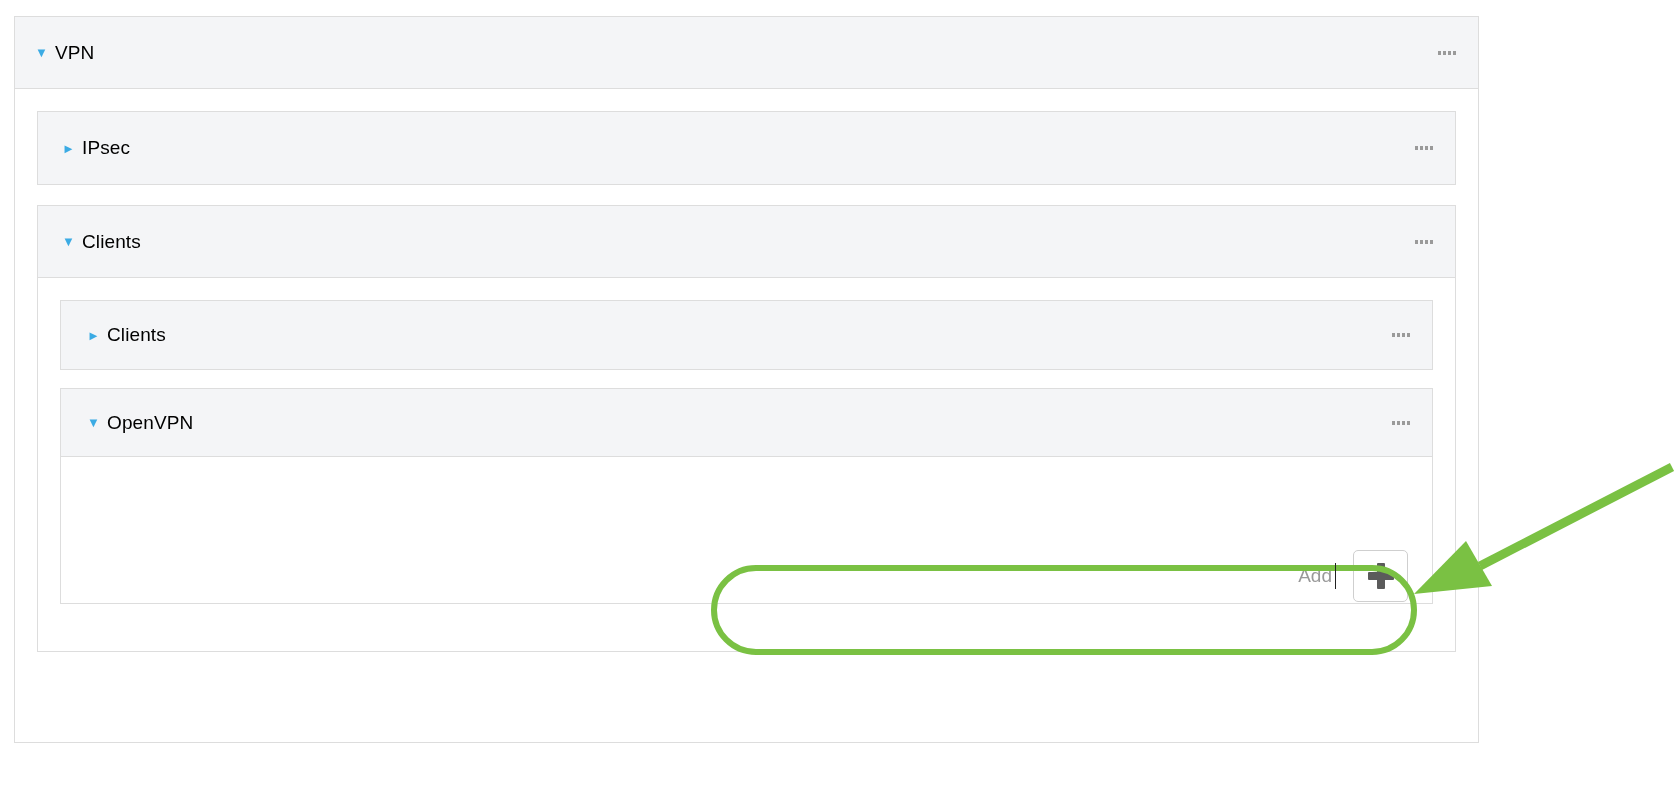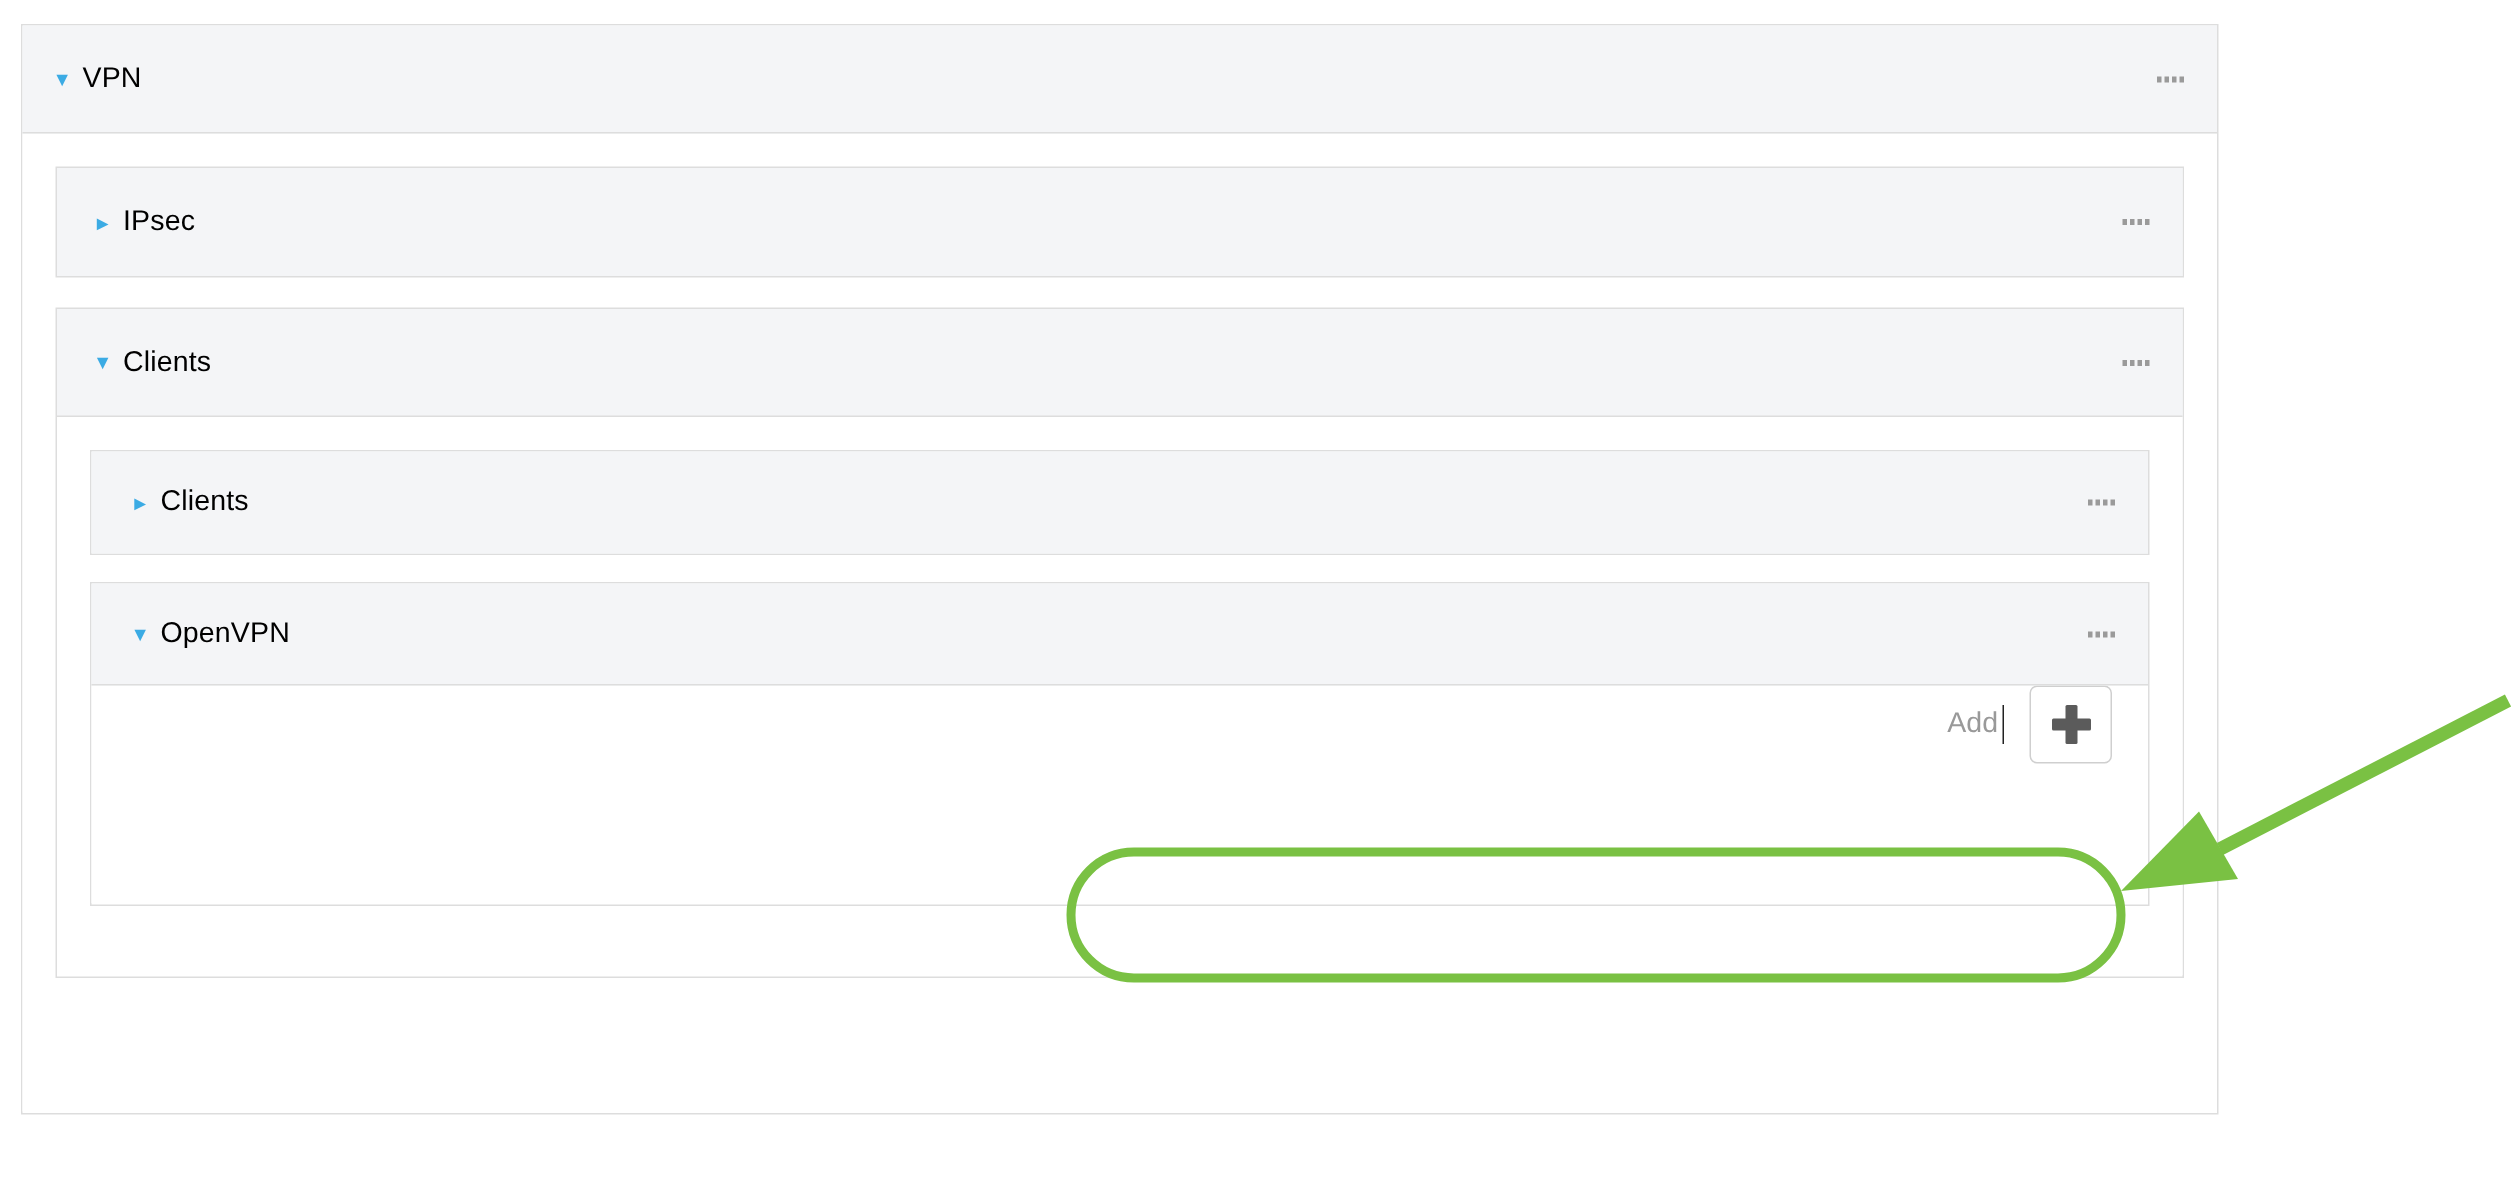--- a/index.html
+++ b/index.html
@@ -130,21 +130,21 @@
     height: 216px;
   }
   #clients-panel > .panel-header {
     height: 68px;
     padding-left: 26px;
   }
   #clients-panel > .panel-header .dots-icon { right: 22px; }
   #clients-panel > .panel-body {
     height: calc(100% - 69px);
     display: flex;
-    align-items: flex-start;
+    align-items: flex-end;
     justify-content: flex-end;
     padding-right: 24px;
   }
 
   
   .add-row {
     display: flex;
     align-items: center;
   }
   .add-label {

